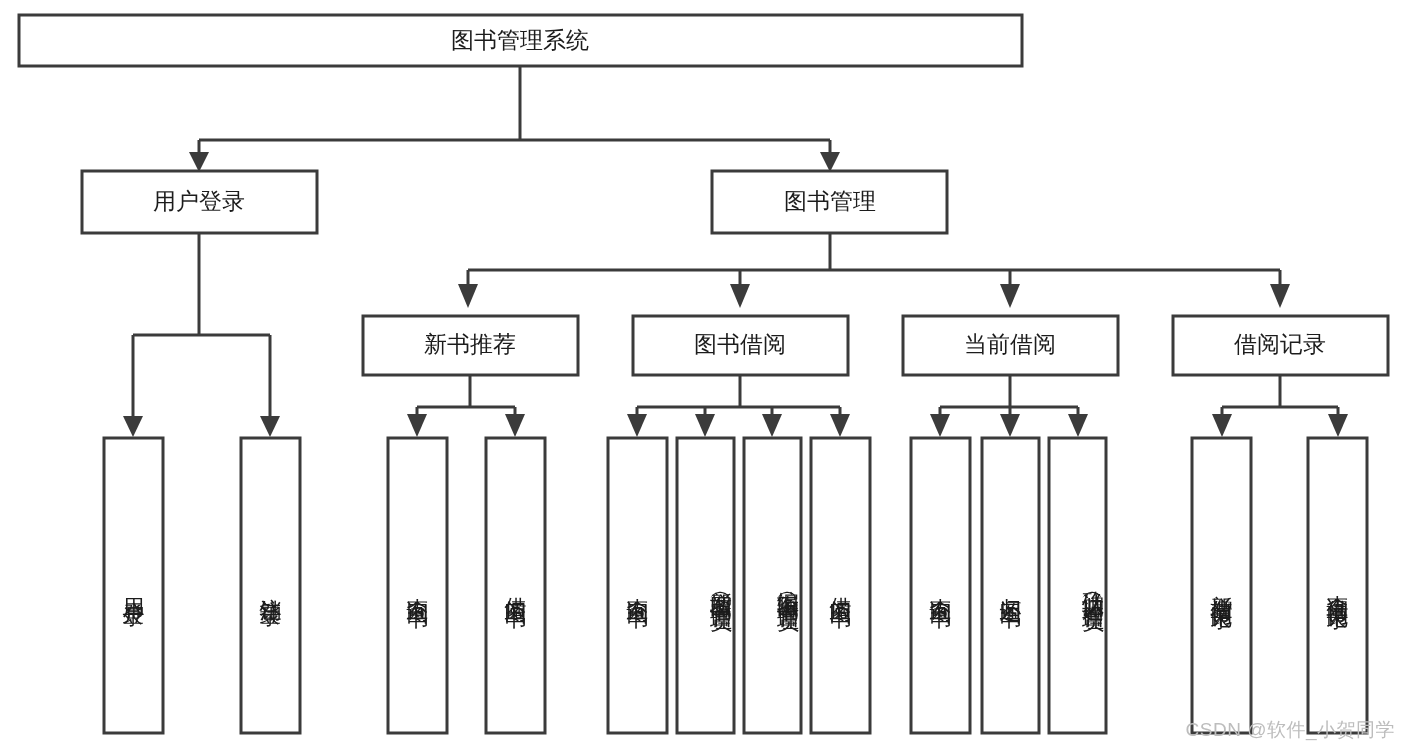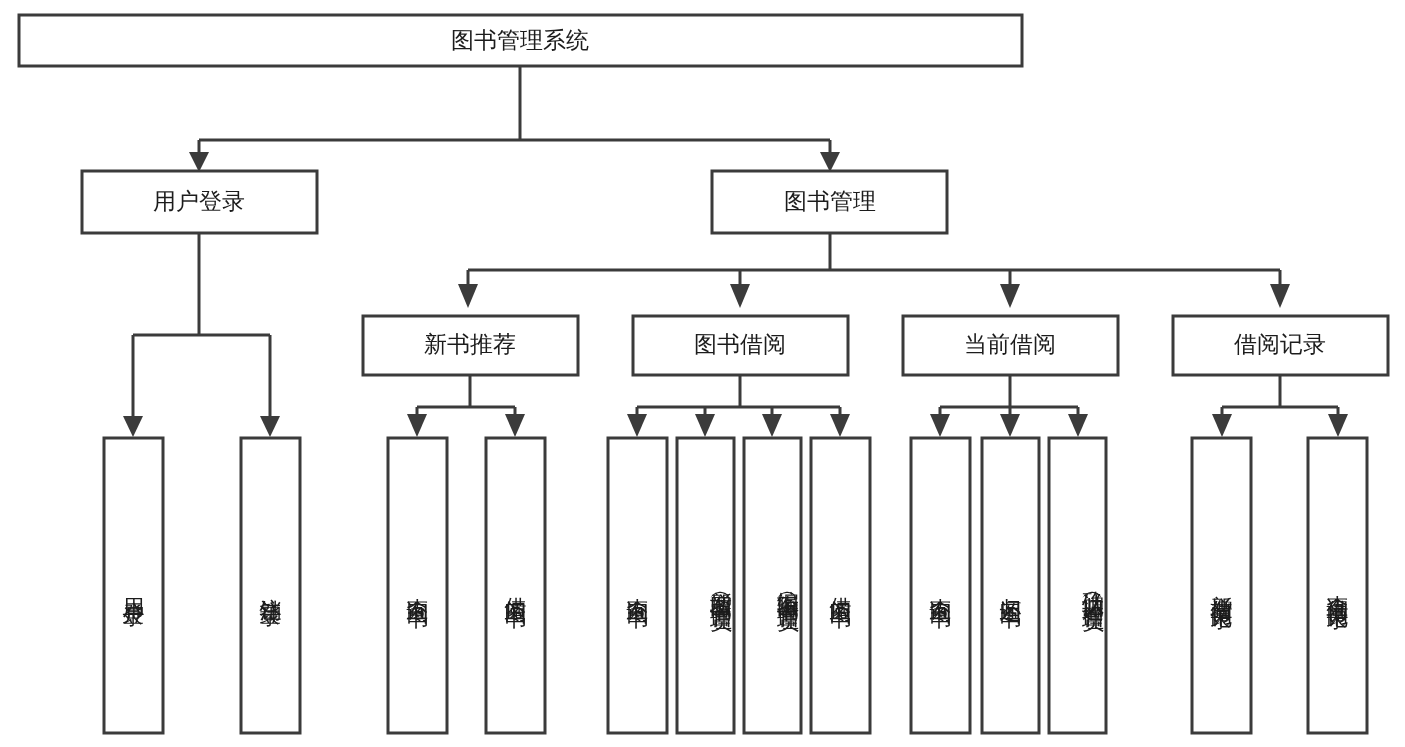--- a/index.html
+++ b/index.html
@@ -208,14 +208,15 @@
   <div class="node-label-v centered" style="left:608px; top:438px; width:59px; height:295px;">查询图书</div>
   <div class="node-label-v" style="left:677px; top:444px; width:57px; height:285px;">新增图书（管理员）</div>
   <div class="node-label-v" style="left:744px; top:444px; width:57px; height:285px;">编辑图书（管理员）</div>
   <div class="node-label-v centered" style="left:811px; top:438px; width:59px; height:295px;">借阅图书</div>
   <div class="node-label-v centered" style="left:911px; top:438px; width:59px; height:295px;">查询图书</div>
   <div class="node-label-v centered" style="left:982px; top:438px; width:57px; height:295px;">归还图书</div>
   <div class="node-label-v" style="left:1049px; top:444px; width:57px; height:285px;">确认归还（管理员）</div>
   <div class="node-label-v centered" style="left:1192px; top:438px; width:59px; height:295px;">新增借阅记录</div>
   <div class="node-label-v centered" style="left:1308px; top:438px; width:59px; height:295px;">查询借阅记录</div>
 
+  <div class="watermark">CSDN @软件_小贺同学</div>
 
 </div>
 
 </body></html>

